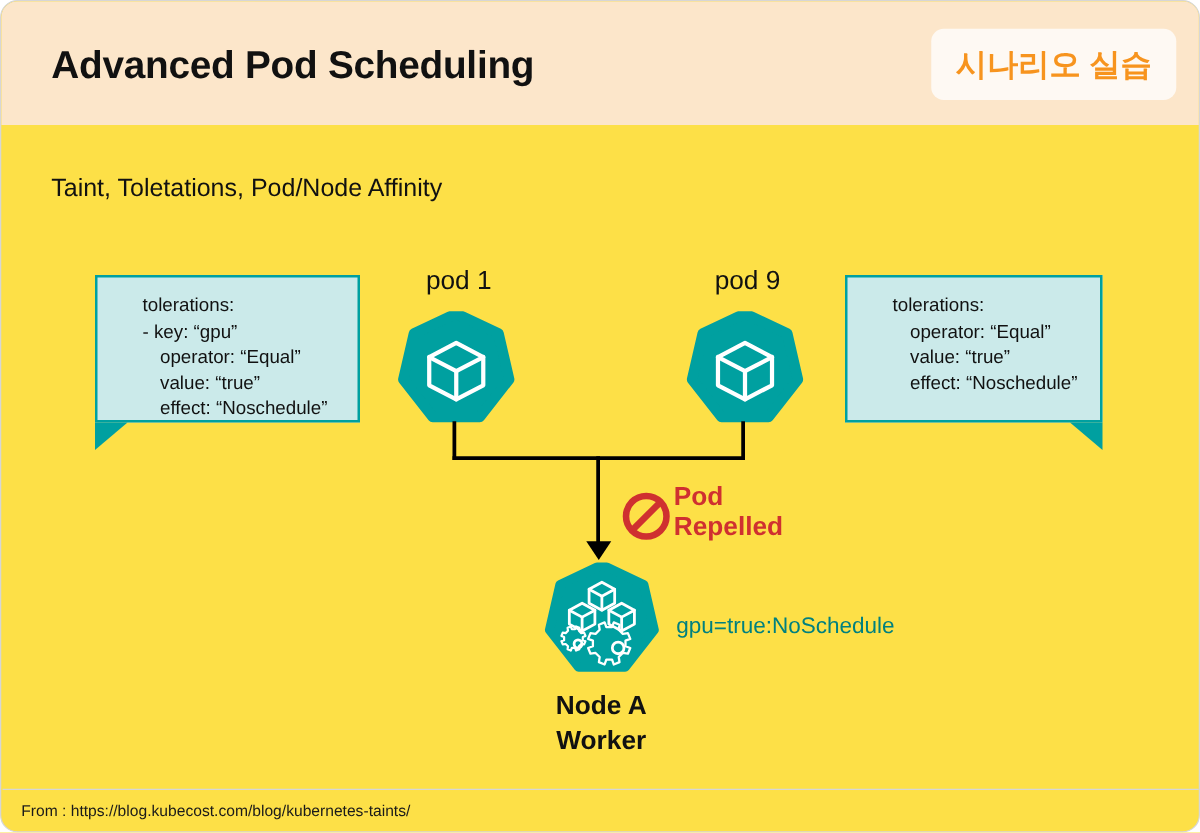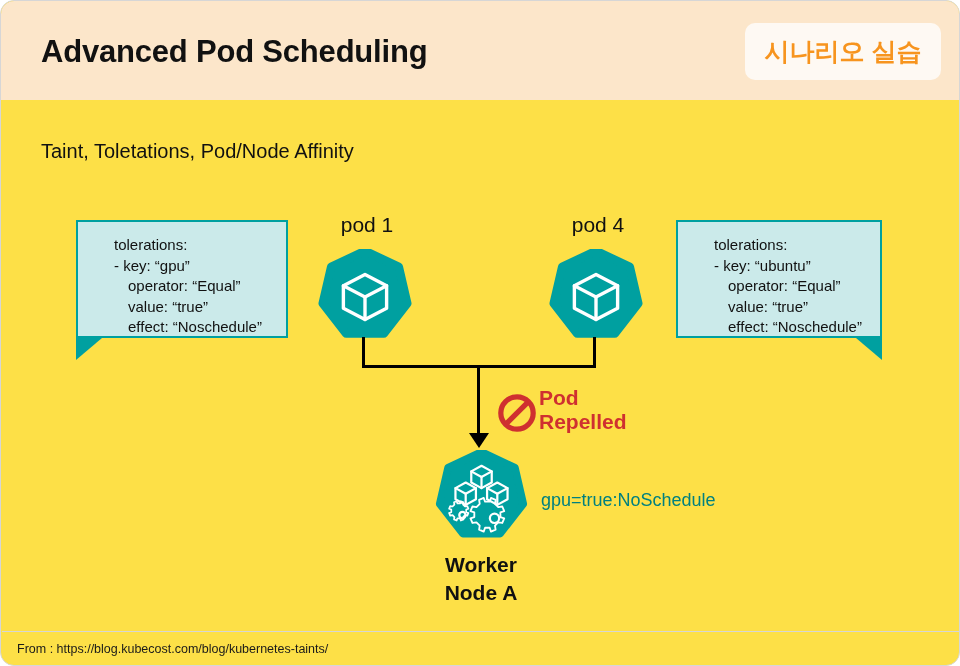--- a/index.html
+++ b/index.html
@@ -136,40 +136,39 @@
     <div class="callout-line">tolerations:</div>
     <div class="callout-line">- key: “gpu”</div>
     <div class="callout-line ind">operator: “Equal”</div>
     <div class="callout-line ind">value: “true”</div>
     <div class="callout-line ind">effect: “Noschedule”</div>
   </div>
   <div class="tail tail-left"></div>
 
   <div class="callout callout-right">
     <div class="callout-line">tolerations:</div>
-    <div class="callout-line">- key: “ubuntu”</div>
     <div class="callout-line ind">operator: “Equal”</div>
     <div class="callout-line ind">value: “true”</div>
     <div class="callout-line ind">effect: “Noschedule”</div>
   </div>
   <div class="tail tail-right"></div>
 
   <div class="pod-label pod-1-label">pod 1</div>
   <div class="hex pod-1-hex">
     <svg width="94" height="94" viewBox="0 0 100 100">
       <path d="M50 2 L86 19 L95 58 L70 90 L30 90 L5 58 L14 19 Z" fill="#00a0a0" stroke="#00a0a0" stroke-width="9" stroke-linejoin="round"></path>
       <g fill="none" stroke="#ffffff" stroke-width="3.6" stroke-linejoin="round" stroke-linecap="round">
         <path d="M50 27 L73 39 L73 63 L50 75 L27 63 L27 39 Z"></path>
         <path d="M27 39 L50 51 L73 39"></path>
         <path d="M50 51 L50 75"></path>
       </g>
     </svg>
   </div>
 
-  <div class="pod-label pod-2-label">pod 4</div>
+  <div class="pod-label pod-2-label">pod 9</div>
   <div class="hex pod-2-hex">
     <svg width="94" height="94" viewBox="0 0 100 100">
       <path d="M50 2 L86 19 L95 58 L70 90 L30 90 L5 58 L14 19 Z" fill="#00a0a0" stroke="#00a0a0" stroke-width="9" stroke-linejoin="round"></path>
       <g fill="none" stroke="#ffffff" stroke-width="3.6" stroke-linejoin="round" stroke-linecap="round">
         <path d="M50 27 L73 39 L73 63 L50 75 L27 63 L27 39 Z"></path>
         <path d="M27 39 L50 51 L73 39"></path>
         <path d="M50 51 L50 75"></path>
       </g>
     </svg>
   </div>
@@ -210,21 +209,21 @@
 
         <path d="M30 59.5 l3.6 0 l1.1 -3.0 l3.6 1.5 l-0.5 3.2 l2.6 2.6 l3.2 -0.5 l1.5 3.6 l-3.0 1.1 l0 3.6 l3.0 1.1 l-1.5 3.6 l-3.2 -0.5 l-2.6 2.6 l0.5 3.2 l-3.6 1.5 l-1.1 -3.0 l-3.6 0 l-1.1 3.0 l-3.6 -1.5 l0.5 -3.2 l-2.6 -2.6 l-3.2 0.5 l-1.5 -3.6 l3.0 -1.1 l0 -3.6 l-3.0 -1.1 l1.5 -3.6 l3.2 0.5 l2.6 -2.6 l-0.5 -3.2 l3.6 -1.5 Z" transform="translate(-5.5,-1.5) scale(0.78) translate(8,16)"></path>
         <circle cx="29.5" cy="70" r="3.4"></circle>
 
         <path d="M57 57 l6 0 l1.8 -5.0 l6 2.5 l-0.8 5.3 l4.3 4.3 l5.3 -0.8 l2.5 6 l-5.0 1.8 l0 6 l5.0 1.8 l-2.5 6 l-5.3 -0.8 l-4.3 4.3 l0.8 5.3 l-6 2.5 l-1.8 -5.0 l-6 0 l-1.8 5.0 l-6 -2.5 l0.8 -5.3 l-4.3 -4.3 l-5.3 0.8 l-2.5 -6 l5.0 -1.8 l0 -6 l-5.0 -1.8 l2.5 -6 l5.3 0.8 l4.3 -4.3 l-0.8 -5.3 l6 -2.5 Z" transform="translate(3,-1) scale(0.82) translate(5,12)"></path>
         <circle cx="64" cy="73.5" r="5"></circle>
       </g>
     </svg>
   </div>
   <div class="node-label">
+    <div>Node A</div>
     <div>Worker</div>
-    <div>Node A</div>
   </div>
   <div class="taint-label">gpu=true:NoSchedule</div>
 
   <div class="footer-divider"></div>
   <div class="footer-text">From : https://blog.kubecost.com/blog/kubernetes-taints/</div>
 
 </div>
 
 </body></html>

